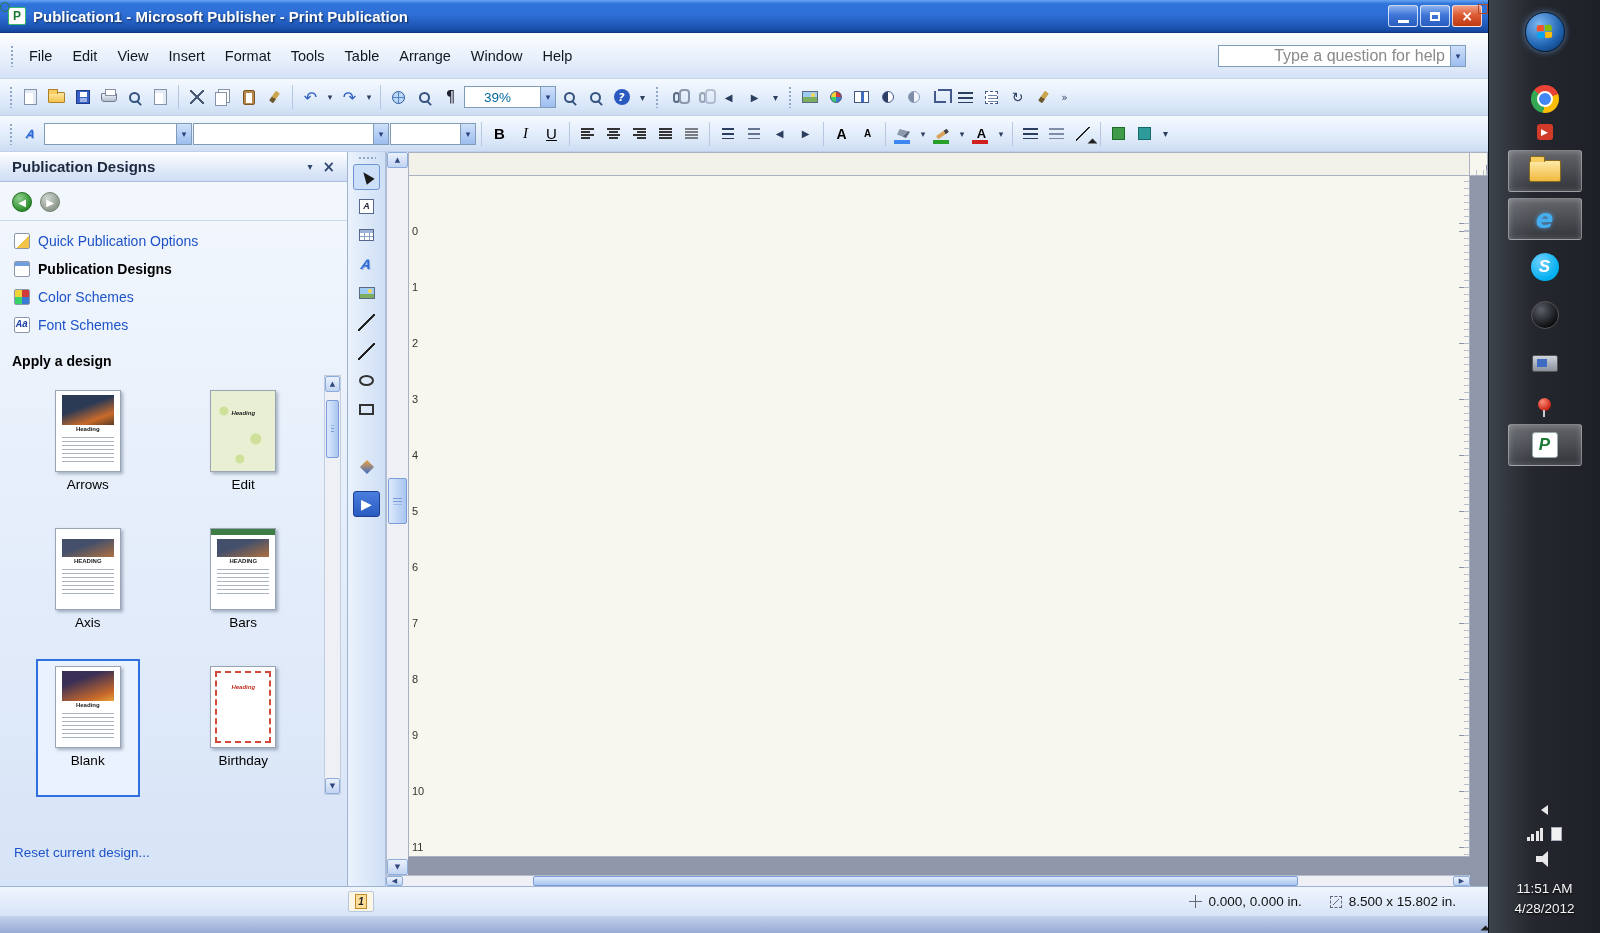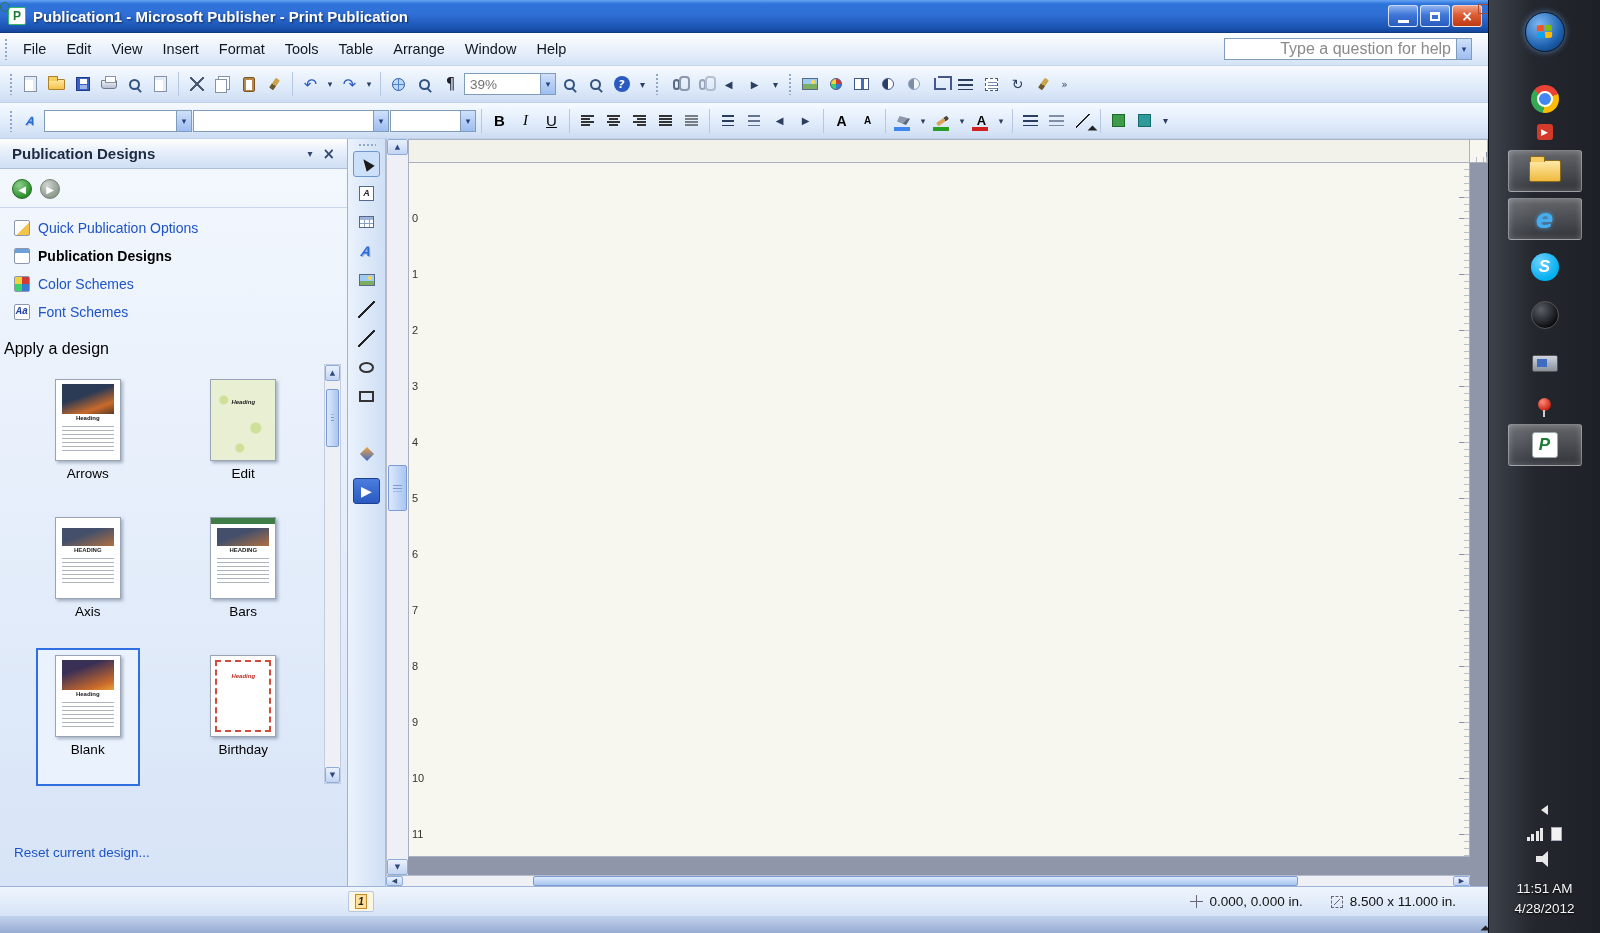--- a/index.html
+++ b/index.html
@@ -22,21 +22,21 @@
     white-space:nowrap; overflow:hidden; }
   .wbtns { display:flex; gap:2px; }
   .wbtn { width:30px; height:22px; border-radius:3px; border:1px solid rgba(255,255,255,.75);
     background:linear-gradient(180deg,#8db2ef 0%,#3e76d8 45%,#2a5cc0 100%);
     display:flex; align-items:center; justify-content:center; color:#fff; font-weight:bold; font-size:14px; }
   .wbtn.close { background:linear-gradient(180deg,#f0a086 0%,#dd5b33 45%,#bd3a14 100%); }
   .minbar { width:11px; height:3px; background:#fff; margin-top:10px; }
   .restor { width:10px; height:9px; border:2px solid #fff; border-top-width:3px; background:transparent; }
 
   
-  .menubar { height:33px; display:flex; align-items:center; gap:2px; padding:0 0;
+  .menubar { height:46px; display:flex; align-items:center; gap:2px; padding:0 6px;
     background:linear-gradient(180deg,#fdfeff,#e2ecfa 70%,#d4e2f6); border-bottom:1px solid #c5d6ef; }
   .vgrip { width:4px; height:22px; margin:0 4px;
     background-image:radial-gradient(circle,#92a7c8 1px,transparent 1.2px); background-size:4px 4px; }
   .mitem { padding:4px 9px; color:#101820; font-size:14.5px; border-radius:2px; }
   .helpbox { margin-left:auto; margin-right:16px; width:248px; height:22px; background:#fff;
     border:1px solid #7f9db9; display:flex; align-items:center; }
   .helpbox input { flex:1; border:none; outline:none; font-size:16px; padding:0 5px; color:#444;
     font-family:"Liberation Sans",sans-serif; background:transparent;text-align:right; }
   .helpbox input::placeholder { color:#8a8a8a; opacity:1; }
   .ddbtn { width:15px; height:20px; background:linear-gradient(180deg,#cfe0fa,#9dbdf0);
@@ -44,21 +44,21 @@
 
   
   .tbar { height:37px; display:flex; align-items:center; gap:1px; padding:0 5px;
     background:linear-gradient(180deg,#f6faff,#dbe8f9 70%,#cddcf2); border-bottom:1px solid #bfd1ea; }
   .tbar.fmt { height:36px; }
   .tsep { width:1px; height:24px; background:#b6c7e2; margin:0 4px; }
   .tbi { min-width:25px; height:25px; display:flex; align-items:center; justify-content:center; border-radius:3px; position:relative; }
   .ddarrow { width:12px; height:23px; display:flex; align-items:center; justify-content:center;
     font-size:9px; color:#2c3e60; }
   .combo { height:22px; background:#fff; border:1px solid #7f9db9; display:flex; align-items:center; }
-  .combo .val { flex:1; padding:0 5px; font-size:13.5px; color:#737373; }
+  .combo .val { flex:1; padding:0 19px; font-size:13.5px; color:#0369a1; }
   .combo .ddbtn { height:20px; }
   .moreopts { width:15px; height:26px; display:flex; flex-direction:column; align-items:center; justify-content:center;
     color:#2c3e60; font-size:10px; line-height:7px; }
 
   
   .g { display:inline-block; position:relative; }
   .g-page { width:13px; height:16px; background:#fff; border:1px solid #8593aa; box-shadow:inset -3px 3px 0 #e4ebf5; }
   .g-folder { width:17px; height:11px; background:linear-gradient(180deg,#ffe8a0,#f3c34a); border:1px solid #ad8128; border-radius:1px; }
   .g-folder::before { content:""; position:absolute; left:-1px; top:-4px; width:8px; height:4px; background:#f6cd5e; border:1px solid #ad8128; border-bottom:none; border-radius:1px 1px 0 0; }
   .g-disk { width:14px; height:14px; background:#3761c9; border:1px solid #1e3c86; }
@@ -126,21 +126,21 @@
   .navcirc.fwd { background:radial-gradient(circle at 35% 30%,#cfd6cf,#8f9a8f 70%); border-color:#77816f; }
   .tp-links { padding:6px 0 4px 0; }
   .tp-link { display:flex; align-items:center; gap:8px; padding:6px 6px 6px 14px; font-size:14px; color:#1e53c8; }
   .tp-link.active { color:#000; font-weight:bold; }
   .tpl-ic { width:16px; height:16px; border-radius:2px; flex:0 0 16px; }
   .ic-quick { background:linear-gradient(135deg,#fff 55%,#f3c34a 55%); border:1px solid #8a97ad; }
   .ic-designs { background:#fff; border:1px solid #8a97ad; box-shadow:inset 0 4px 0 #6f9fdd; }
   .ic-colors { border:1px solid #8a97ad; background:
       conic-gradient(#d23a3a 0 25%,#3a7ad2 25% 50%,#3ad26a 50% 75%,#f0d23a 75%); }
   .ic-fonts { background:#fff; border:1px solid #8a97ad; color:#2244aa; font-size:10px; font-weight:bold; text-align:center; line-height:14px;font-family:Liberation Mono, monospace; }
-  .tp-section { font-weight:normal; font-size:16px; color:#000; padding:10px 0 6px 4px; }
+  .tp-section { font-weight:bold; font-size:14px; color:#000; padding:10px 0 6px 12px; }
   .tp-list { position:relative; height:420px; margin:0 6px 0 10px; }
   .cards { position:absolute; left:0; top:0; right:20px; bottom:0; display:grid;
     grid-template-columns:1fr 1fr; grid-auto-rows:138px; justify-items:center; padding-top:8px; }
   .card { width:104px; display:flex; flex-direction:column; align-items:center; gap:5px; padding:5px 0; border:2px solid transparent; }
   .card.sel { border-color:#2f6fe0; background:#eaf2fd; }
   .thumb { width:66px; height:82px; background:#fff; border:1px solid #9aa4b4; box-shadow:2px 2px 3px rgba(40,60,90,.35); position:relative; overflow:hidden; }
   .card-label { font-size:13.5px; color:#000; }
   .mini-heading { font-size:6px; font-weight:bold; text-align:center; color:#222; line-height:9px; }
   .mini-lines { margin:3px 6px; height:26px; background:repeating-linear-gradient(180deg,#aab4c2 0 1px,transparent 1px 4px); }
   .ph { margin:4px 6px 0 6px; height:30px; }
@@ -703,21 +703,21 @@
     <div class="statusbar">
       <span class="pagesorter">
         <i class="psicon">1</i>
       </span>
       <span class="st-group st-pos">
         <i class="cross-ic"></i>
         <span>0.000, 0.000 in.</span>
       </span>
       <span class="st-group" style="margin-right:18px;">
         <i class="size-ic"></i>
-        <span>8.500 x 11.000 in.</span>
+        <span>8.500 x 15.802 in.</span>
       </span>
     </div>
     <div class="bottomstrip"></div>
   </div>
 
   <div class="taskbar">
     <span class="orb">
       <span class="flag">
           <b></b>
           <b></b>

